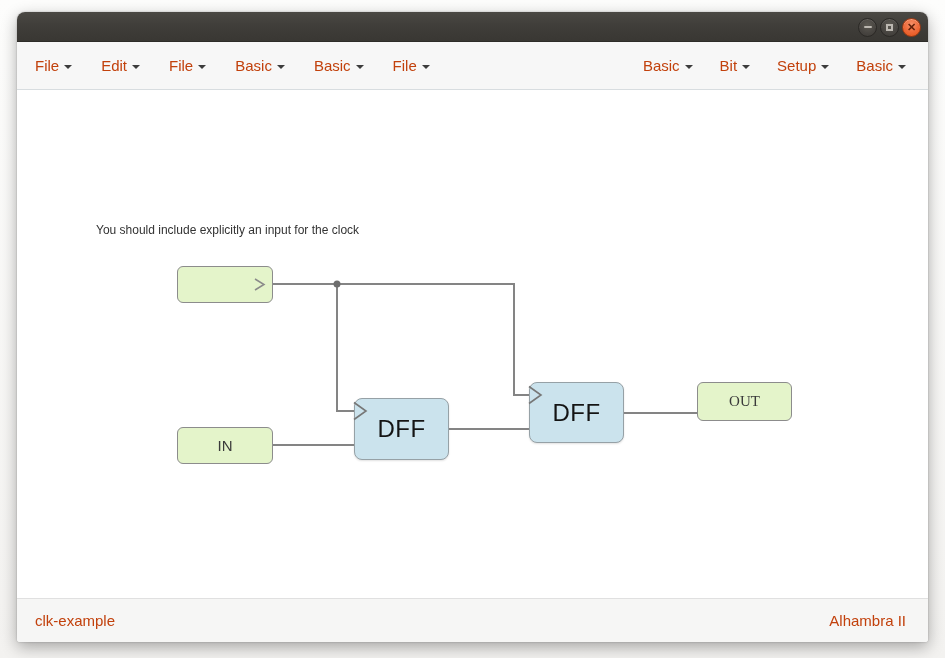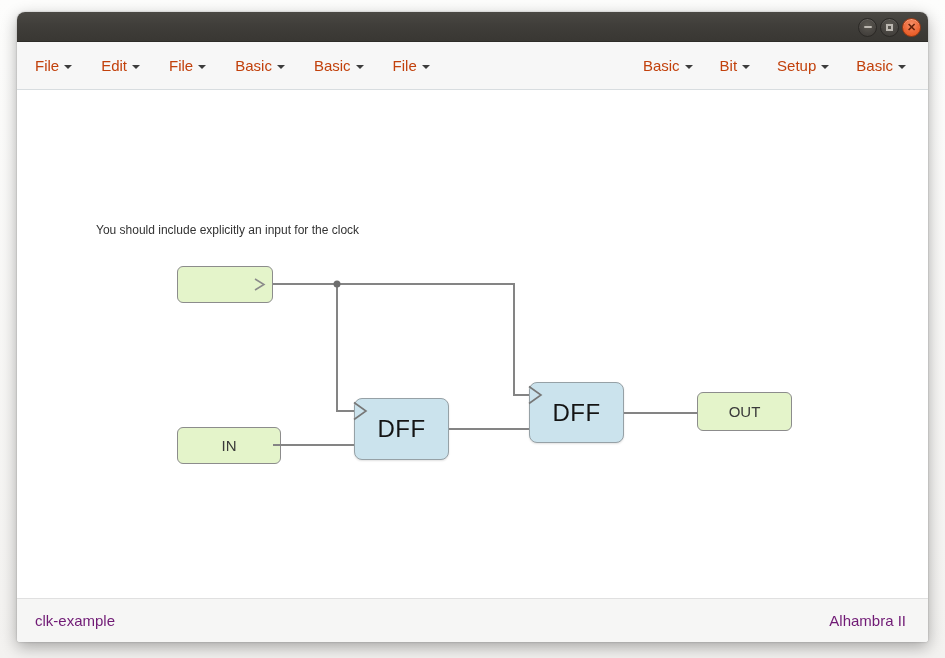--- a/index.html
+++ b/index.html
@@ -89,33 +89,33 @@
   .block.io {
     background: #e4f4ca; border-radius: 6px;
     font-size: 15px; color: #3a3a3a;
   }
   .block.dff {
     background: #cbe3ed; border: 1px solid #96a1a6; border-radius: 8px;
     font-size: 24px; color: #141414; letter-spacing: 0.5px;
     box-shadow: 0 1px 2px rgba(0,0,0,0.12);
   }
   #blk-clock { left: 160px; top: 176px; width: 96px; height: 37px; }
-  #blk-in   { left: 160px; top: 337px; width: 104px; height: 37px; }
+  #blk-in   { left: 160px; top: 337px; width: 96px; height: 37px; }
   #blk-dff1 { left: 337px; top: 308px; width: 95px; height: 62px; }
   #blk-dff2 { left: 512px; top: 292px; width: 95px; height: 61px; }
-  #blk-out  { left: 680px; top: 302px; width: 95px; height: 39px; }
+  #blk-out  { left: 680px; top: 292px; width: 95px; height: 39px; font-family: Liberation Serif, serif; }
   svg.wires { position: absolute; left: 0; top: 0; pointer-events: none; }
 
   
   .statusbar {
     height: 44px; flex: 0 0 44px;
     background: #f6f6f5; border-top: 1px solid #e0e0e0;
     display: flex; align-items: center; justify-content: space-between;
     padding: 0 22px 0 18px;
-    font-size: 15px; color: #701a75;
+    font-size: 15px; color: #c2410c;
   }
 </style>
 </head>
 <body>
 
 <div id="page">
   <div id="window">
 
     <div class="titlebar">
       <div class="win-controls">

